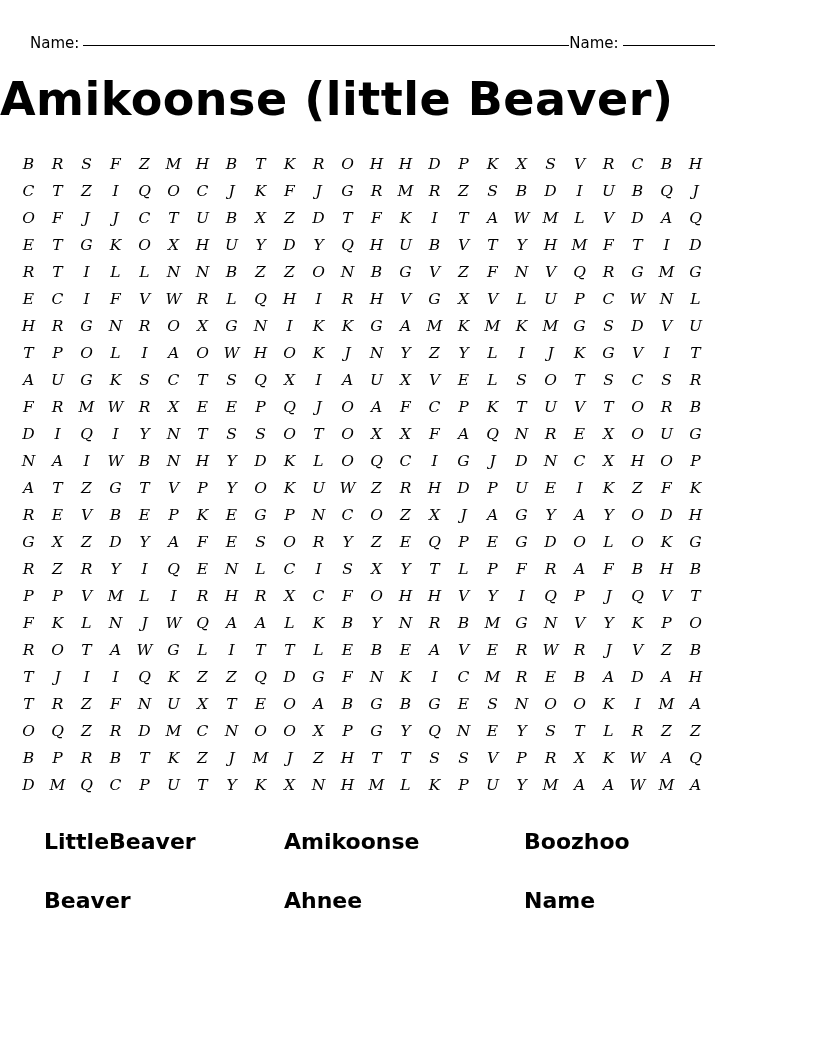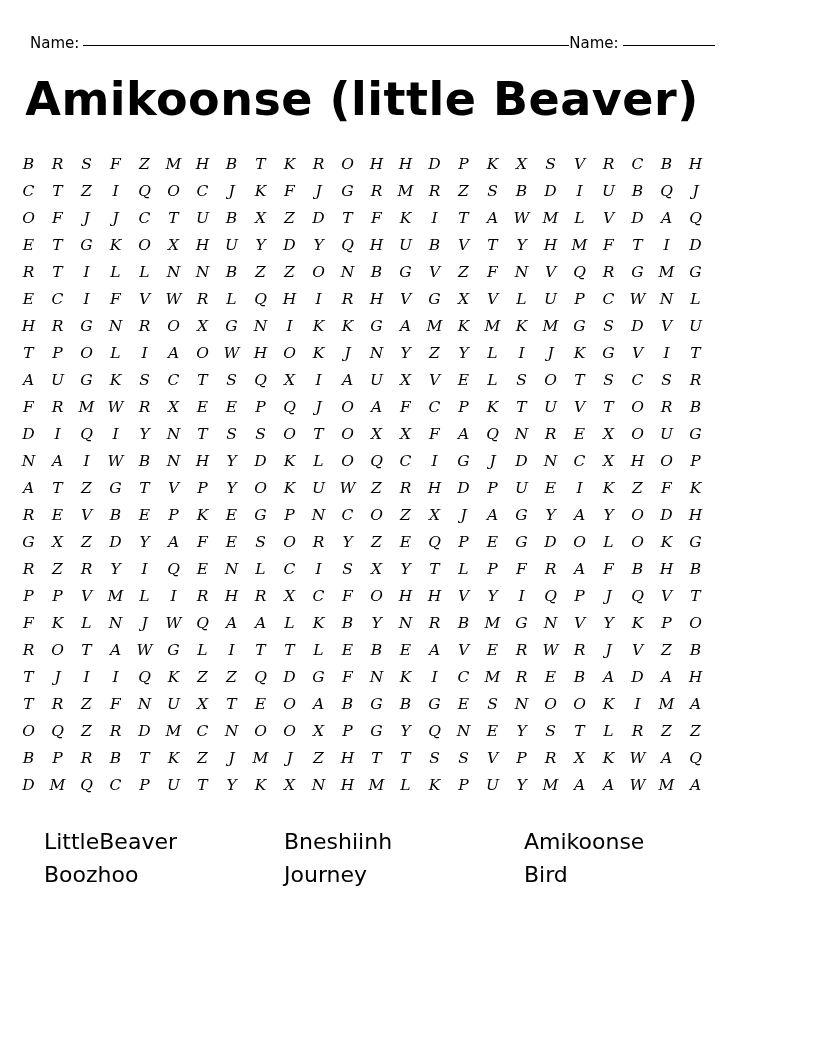--- a/index.html
+++ b/index.html
@@ -47,21 +47,20 @@
     display: inline-block;
     height: 0;
     position: relative;
     top: -2px;
   }
   .rule.name-rule { width: 486px; }
   .rule.date-rule { width: 92px; }
 
   
   .title {
-    text-align: center;
     font-size: 46px;
     line-height: 1.1;
     font-weight: bold;
     margin: 22px 0 0 0;
     letter-spacing: 0.5px;
     font-family: "DejaVu Sans", sans-serif;
   }
 
   
   .grid-wrap {
@@ -84,21 +83,22 @@
     color: #000;
     user-select: none;
   }
 
   
   .wordlist {
     margin: 30px 0 0 0;
     padding: 0 44px;
     display: grid;
     grid-template-columns: 240px 240px 240px;
-    row-gap: 8px;
+    row-gap: 34px;
+    font-weight: bold;
   }
   .word {
     font-size: 22px;
     font-family: "DejaVu Sans", sans-serif;
     color: #000;
     white-space: nowrap;
   }
 </style>
 </head>
 <body>
@@ -694,21 +694,21 @@
         <div class="cell">A</div>
         <div class="cell">A</div>
         <div class="cell">W</div>
         <div class="cell">M</div>
         <div class="cell">A</div>
       </div>
   </div>
 
   <div class="wordlist" id="wordlist">
       <div class="word">LittleBeaver</div>
-      <div class="word">Bneshiinh</div>
       <div class="word">Amikoonse</div>
       <div class="word">Boozhoo</div>
-      <div class="word">Journey</div>
-      <div class="word">Bird</div>
+      <div class="word">Beaver</div>
+      <div class="word">Ahnee</div>
+      <div class="word">Name</div>
       <div class="word"></div>
     </div>
 
 </div>
 
 </body></html>

